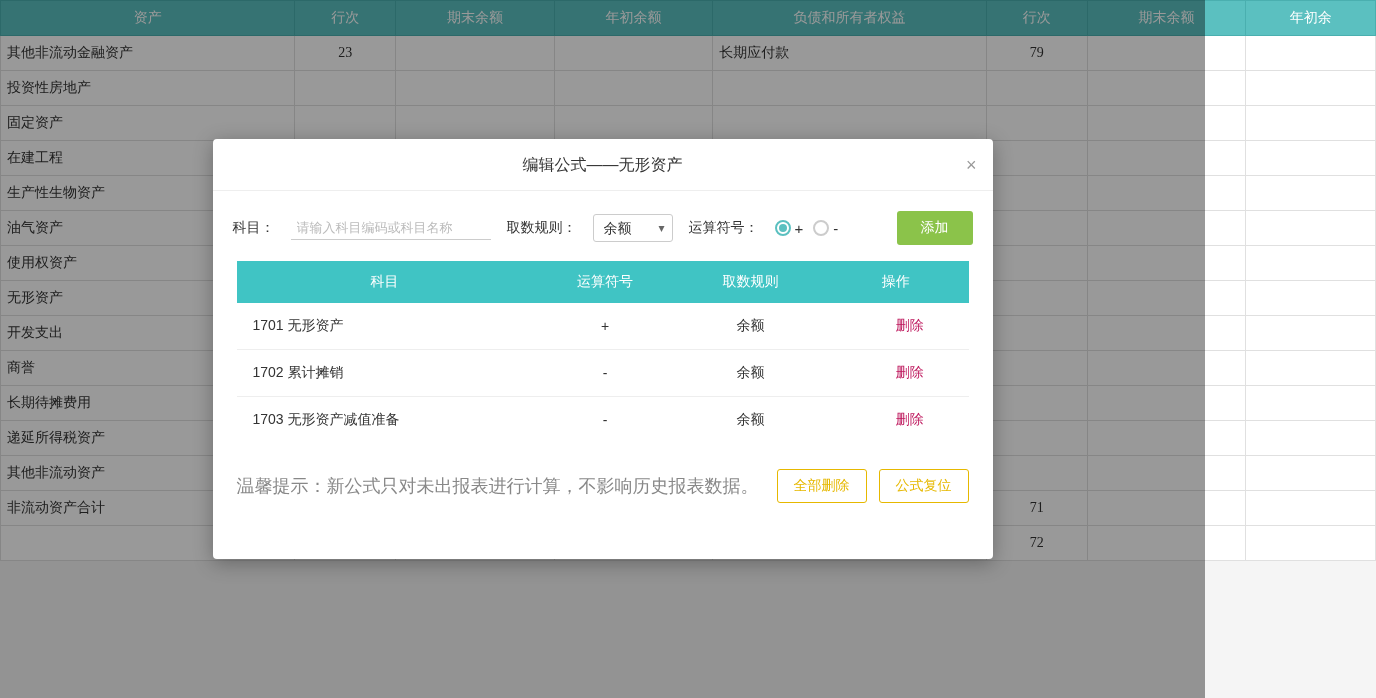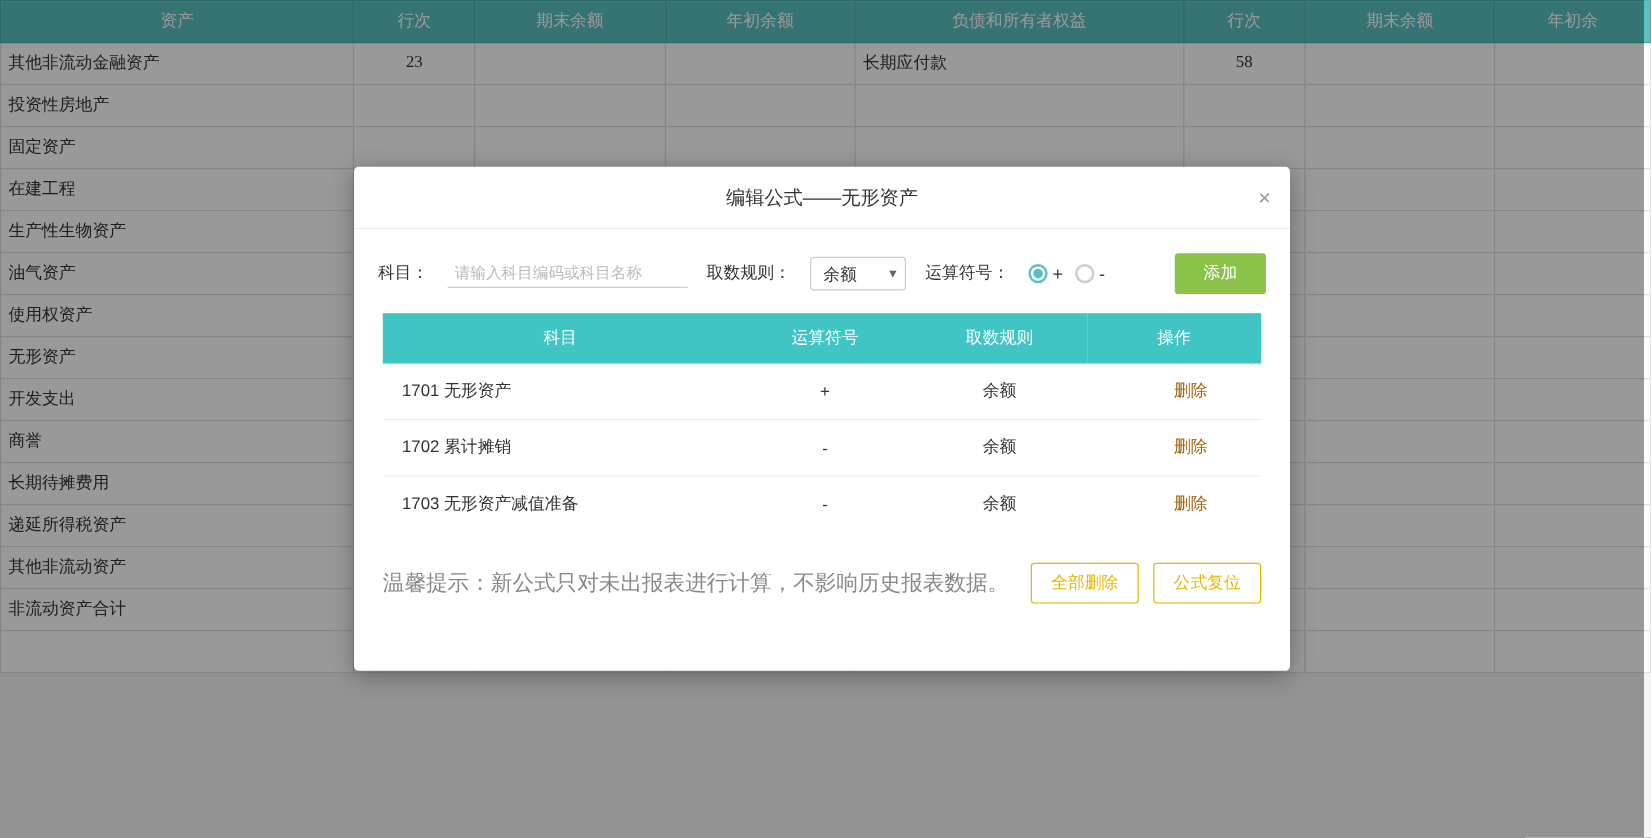--- a/index.html
+++ b/index.html
@@ -42,21 +42,21 @@
     }
     .bg-table .left-col {
       text-align: left;
       padding-left: 6px;
     }
 
     
     .overlay {
       position: absolute;
       top: 0; left: 0;
-      width: 1370px;
+      width: 1205px;
       height: 698px;
       background: rgba(0,0,0,0.4);
       display: flex;
       align-items: center;
       justify-content: center;
       z-index: 10;
     }
 
     
     .modal {
@@ -214,21 +214,21 @@
     .data-table tbody td {
       padding: 14px 16px;
       text-align: center;
       color: #333;
       font-size: 14px;
     }
     .data-table tbody td.subject-col {
       text-align: left;
     }
     .delete-link {
-      color: #a16207;
+      color: #be185d;
       cursor: pointer;
       text-decoration: none;
       margin-left: 28px;
     }
 
     
     .modal-footer {
       padding: 16px 24px 0;
       display: flex;
       align-items: center;
@@ -270,21 +270,21 @@
         <th>年初余</th>
       </tr>
     </thead>
     <tbody id="bg-tbody">
     <tr>
       <td class="left-col">其他非流动金融资产</td>
       <td>23</td>
       <td></td>
       <td></td>
       <td class="left-col">长期应付款</td>
-      <td>58</td>
+      <td>79</td>
       <td></td>
       <td></td>
     </tr>
         <tr>
       <td class="left-col">投资性房地产</td>
       <td></td>
       <td></td>
       <td></td>
       <td class="left-col"></td>
       <td></td>

